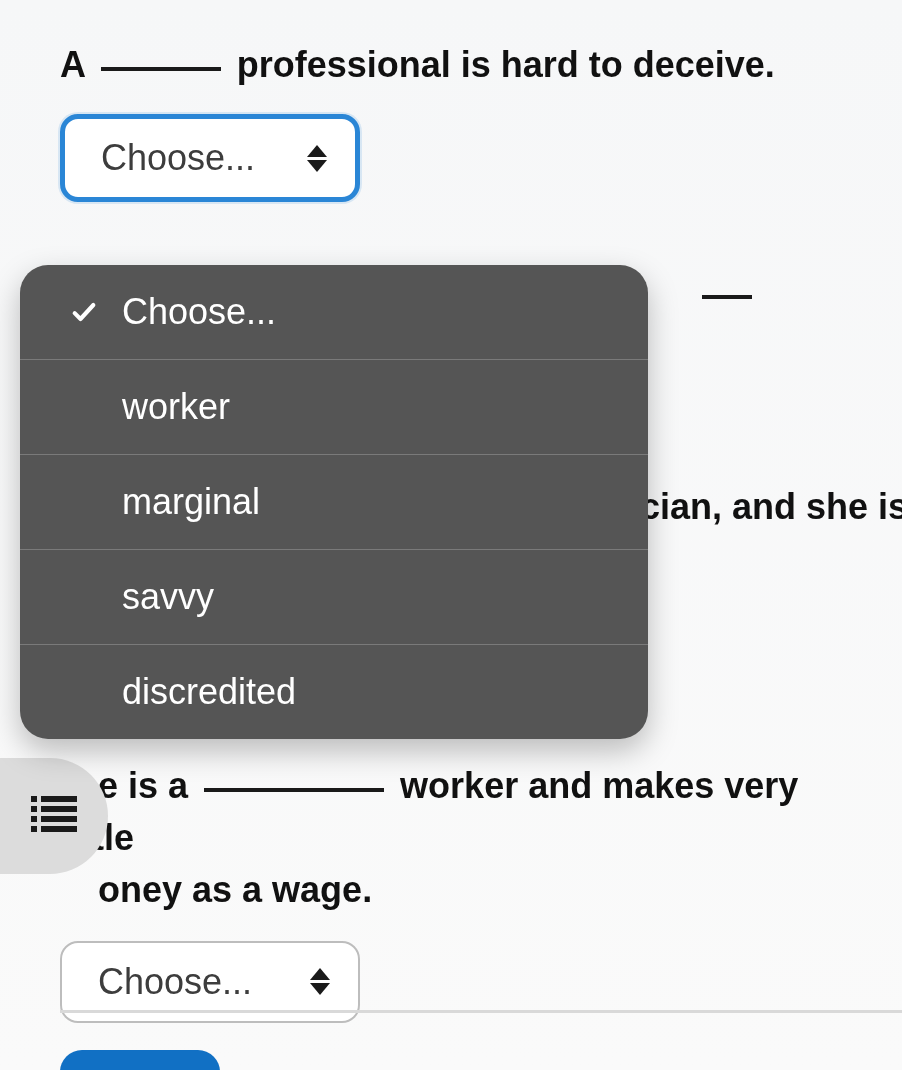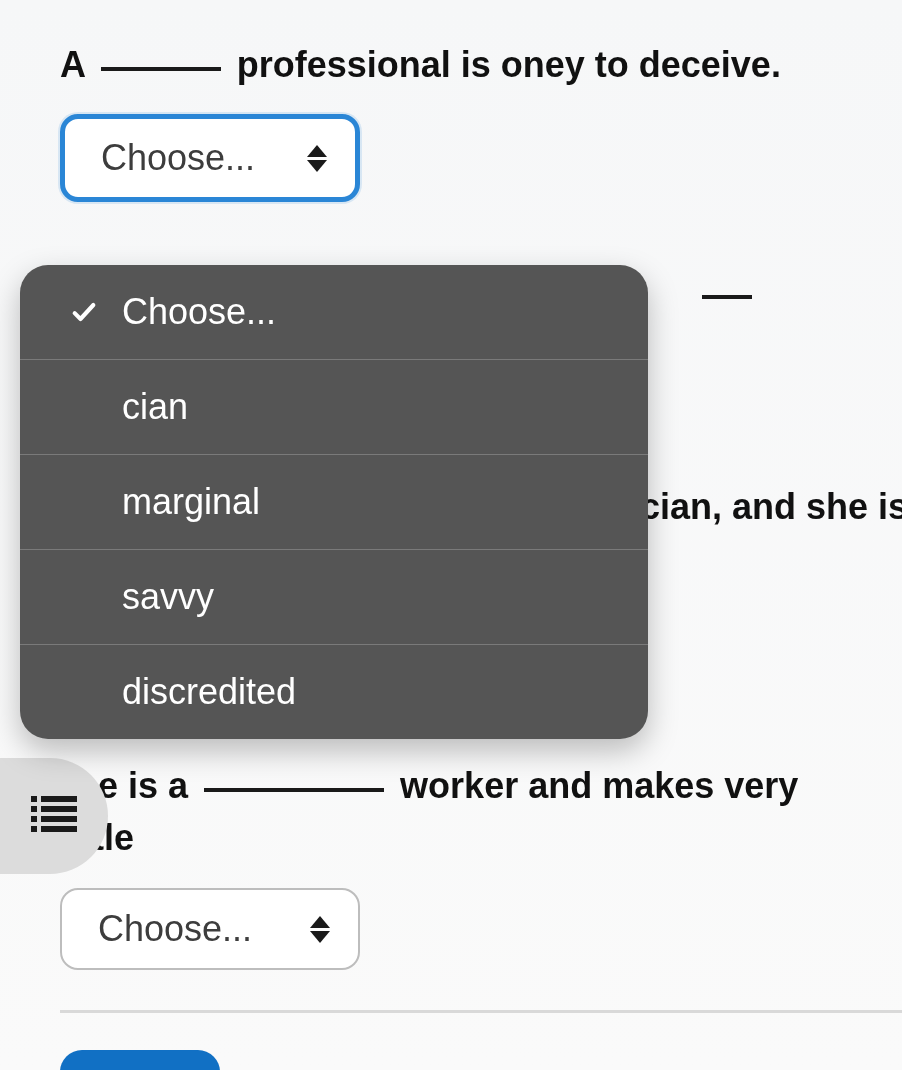--- a/index.html
+++ b/index.html
@@ -197,21 +197,21 @@
     border-top-right-radius: 22px;
   }
 </style>
 </head>
 <body>
 
 <div class="question-block">
   <div class="question-text">
     <span>A</span>
     <span class="blank"></span>
-    <span> professional is oney to deceive.</span>
+    <span> professional is hard to deceive.</span>
   </div>
   <div class="select-wrap">
     <div class="select-button focused">
       <span>Choose...</span>
       <span class="sort-icon">
         <span class="tri tri-up"></span>
         <span class="tri tri-down"></span>
       </span>
     </div>
   </div>
@@ -231,21 +231,21 @@
   <div class="dropdown-option">
     <span class="check-slot">
       <svg viewBox="0 0 24 24" fill="none" stroke="#fff" stroke-width="3.5" stroke-linecap="round" stroke-linejoin="round">
           <polyline points="4 13 9 18 20 6"></polyline>
         </svg>
     </span>
     <span>Choose...</span>
   </div>
   <div class="dropdown-option">
     <span class="check-slot"></span>
-    <span>cian</span>
+    <span>worker</span>
   </div>
   <div class="dropdown-option">
     <span class="check-slot"></span>
     <span>marginal</span>
   </div>
   <div class="dropdown-option">
     <span class="check-slot"></span>
     <span>savvy</span>
   </div>
   <div class="dropdown-option">
@@ -267,20 +267,21 @@
       <rect x="10" y="30" width="36" height="6" fill="#1a1a1a"></rect>
     </svg>
   </span>
 </div>
 
 <div class="q4-block">
   <div class="q4-text">
     <span class="leading">e is a</span>
     <span class="blank blank-long"></span>
     <span> worker and makes very little</span><br>
+    <span class="leading">oney as a wage.</span>
   </div>
   <div class="select-wrap">
     <div class="select-button">
       <span>Choose...</span>
       <span class="sort-icon">
         <span class="tri tri-up"></span>
         <span class="tri tri-down"></span>
       </span>
     </div>
   </div>

